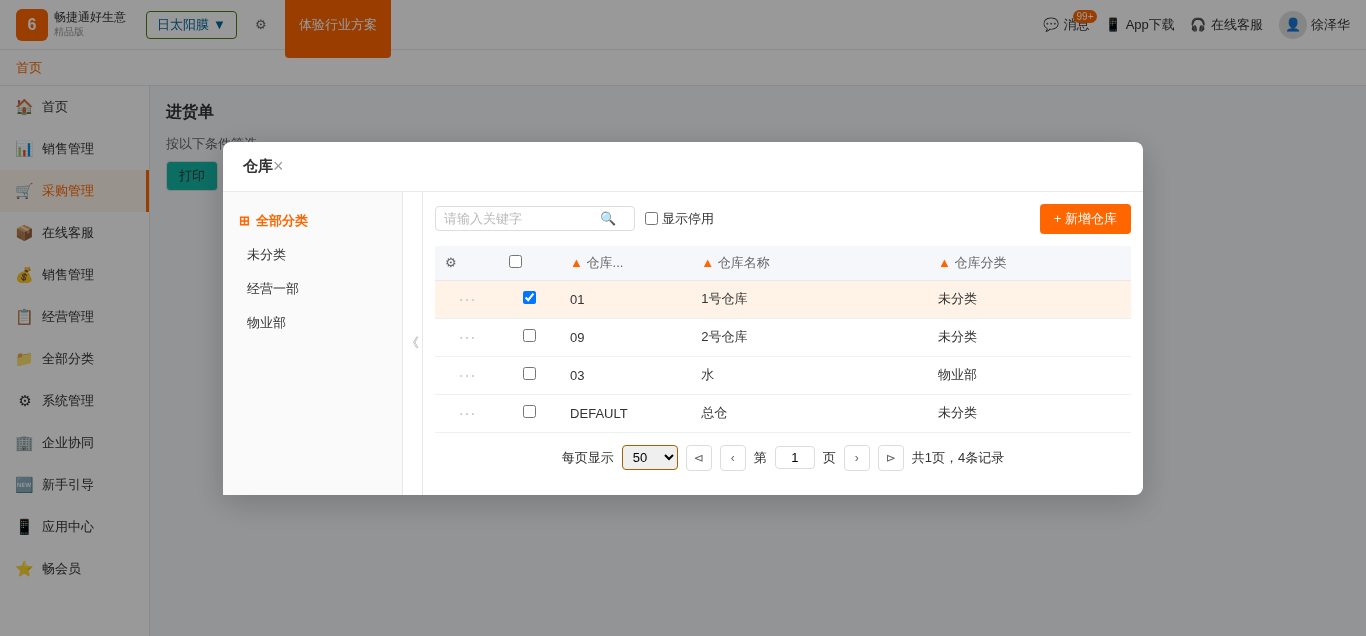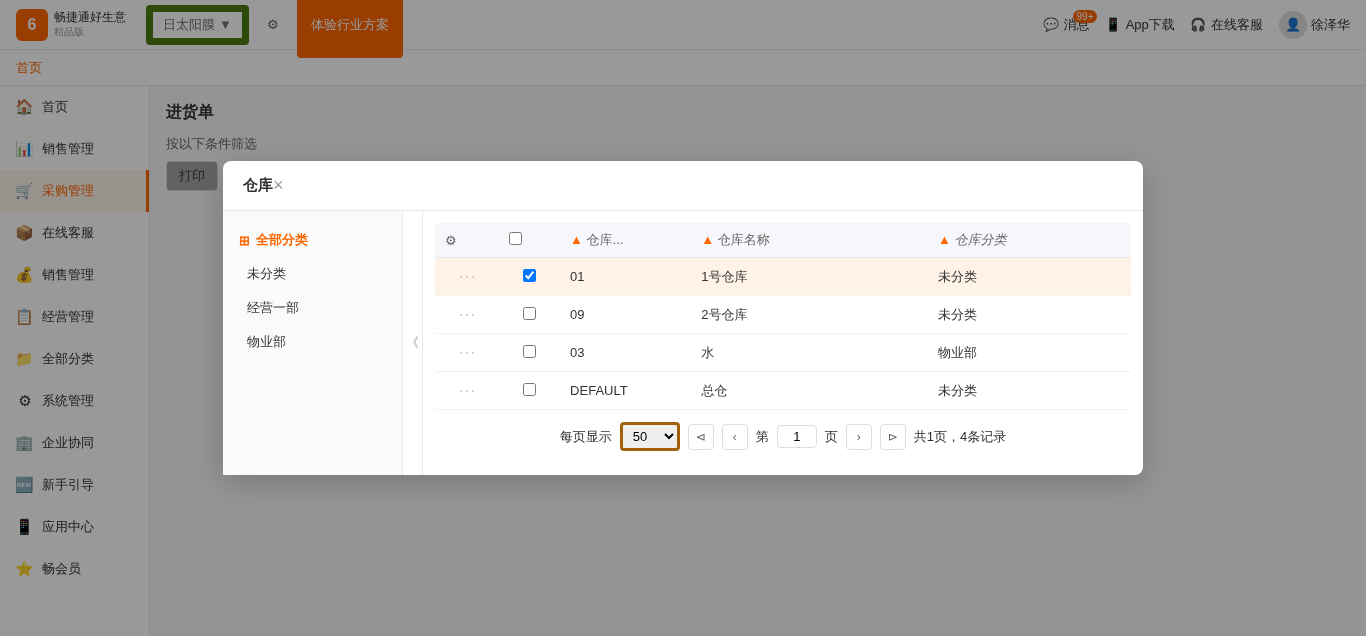--- a/index.html
+++ b/index.html
@@ -26,22 +26,22 @@
       width: 32px; height: 32px;
       background: #f60;
       border-radius: 6px;
       display: flex; align-items: center; justify-content: center;
       color: #fff; font-weight: bold; font-size: 16px;
     }
     .logo-text { font-size: 12px; color: #333; line-height: 1.3; }
     .logo-sub { font-size: 10px; color: #999; }
     .topbar-store {
       display: flex; align-items: center; gap: 4px;
-      padding: 4px 10px; border: 7px solid #4d7c0f; border-radius: 4px;
-      color: #737373; margin-left: 10px; cursor: pointer;
+      padding: 4px 10px; border: 1px solid #4d7c0f; border-radius: 4px;
+      color: #0369a1; margin-left: 10px; cursor: pointer;
     }
     .topbar-gear {
       width: 32px; height: 32px; display: flex; align-items: center; justify-content: center;
       color: #666; cursor: pointer; margin-left: 8px;
     }
     .topbar-trial {
       background: #f60; color: #fff; border: none; border-radius: 4px;
       padding: 24px 14px; cursor: pointer; font-size: 13px; margin-left: 8px;
     }
     .topbar-right {
@@ -80,21 +80,21 @@
       padding: 12px 16px; color: #333; cursor: pointer;
       font-size: 13px;
     }
     .sidebar-item.active { background: #fff5eb; color: #f60; border-right: 3px solid #f60; }
     .sidebar-icon { width: 18px; height: 18px; display: flex; align-items: center; justify-content: center; font-size: 15px; }
 
     
     .main { flex: 1; background: #f5f7fa; overflow: auto; padding: 16px; }
     .page-title { font-size: 16px; font-weight: bold; color: #333; margin-bottom: 12px; }
     .toolbar { display: flex; align-items: center; gap: 8px; margin-bottom: 12px; flex-wrap: wrap; }
-    .btn { border: 1px solid #ddd; background: #a3a3a3; border-radius: 4px; padding: 5px 12px; cursor: pointer; color: #333; font-size: 13px; }
+    .btn { border: 1px solid #ddd; background: #14b8a6; border-radius: 4px; padding: 5px 12px; cursor: pointer; color: #333; font-size: 13px; }
     .btn-primary { background: #f60; color: #fff; border-color: #f60; }
 
     
     .overlay {
       position: fixed; top: 0; left: 0; right: 0; bottom: 0;
       background: rgba(0,0,0,0.4); z-index: 100;
       display: flex; align-items: center; justify-content: center;
     }
 
     
@@ -146,30 +146,30 @@
       padding: 8px 10px; border-bottom: 1px solid #e8e8e8; font-weight: normal;
     }
     .data-table td {
       padding: 8px 10px; border-bottom: 1px solid #f0f0f0; color: #333;
     }
     .data-table tr.selected td { background: #fff3e8; }
     .col-check { width: 36px; text-align: center; }
     .col-gear { width: 36px; text-align: center; }
     .col-sort { width: 60px; }
     .col-name { width: 140px; }
-    .col-cat { width: 120px; font-style: italic; }
+    .col-cat { width: 120px; }
     .sort-icon { color: #f60; }
 
     
     .pagination {
       display: flex; align-items: center; justify-content: center;
       gap: 8px; padding: 12px 0; margin-top: auto; font-size: 13px; color: #333;
     }
     .pagination select {
-      border: 3px solid #a16207; border-radius: 4px; padding: 3px 6px; font-size: 13px;
+      border: 1px solid #a16207; border-radius: 4px; padding: 3px 6px; font-size: 13px;
     }
     .page-btn {
       width: 26px; height: 26px; border: 1px solid #ddd; border-radius: 4px;
       background: #fff; cursor: pointer; display: flex; align-items: center; justify-content: center;
       color: #666; font-size: 12px;
     }
     .page-input {
       width: 40px; border: 1px solid #ddd; border-radius: 4px;
       padding: 3px 6px; text-align: center; font-size: 13px;
     }
@@ -312,20 +312,31 @@
         </div>
         <div class="cat-item">未分类</div>
         <div class="cat-item">经营一部</div>
         <div class="cat-item">物业部</div>
       </div>
 
       <div style="width:20px;display:flex;align-items:center;justify-content:center;border-right:1px solid #e8e8e8;cursor:pointer;color:#999;">《</div>
 
       <div class="table-panel">
 
+        <div class="table-toolbar">
+          <div class="search-box">
+            <input type="text" placeholder="请输入关键字" style="">
+            <span class="search-icon">🔍</span>
+          </div>
+          <label class="checkbox-label">
+            <input type="checkbox" style="">
+            <span>显示停用</span>
+          </label>
+          <button class="btn-add">+ 新增仓库</button>
+        </div>
 
         <table class="data-table">
           <thead>
             <tr>
               <th class="col-gear"><span>⚙</span></th>
               <th class="col-check"><input type="checkbox" style=""></th>
               <th class="col-sort">
                 <span class="sort-icon">▲</span>
                 <span>仓库...</span>
               </th>

